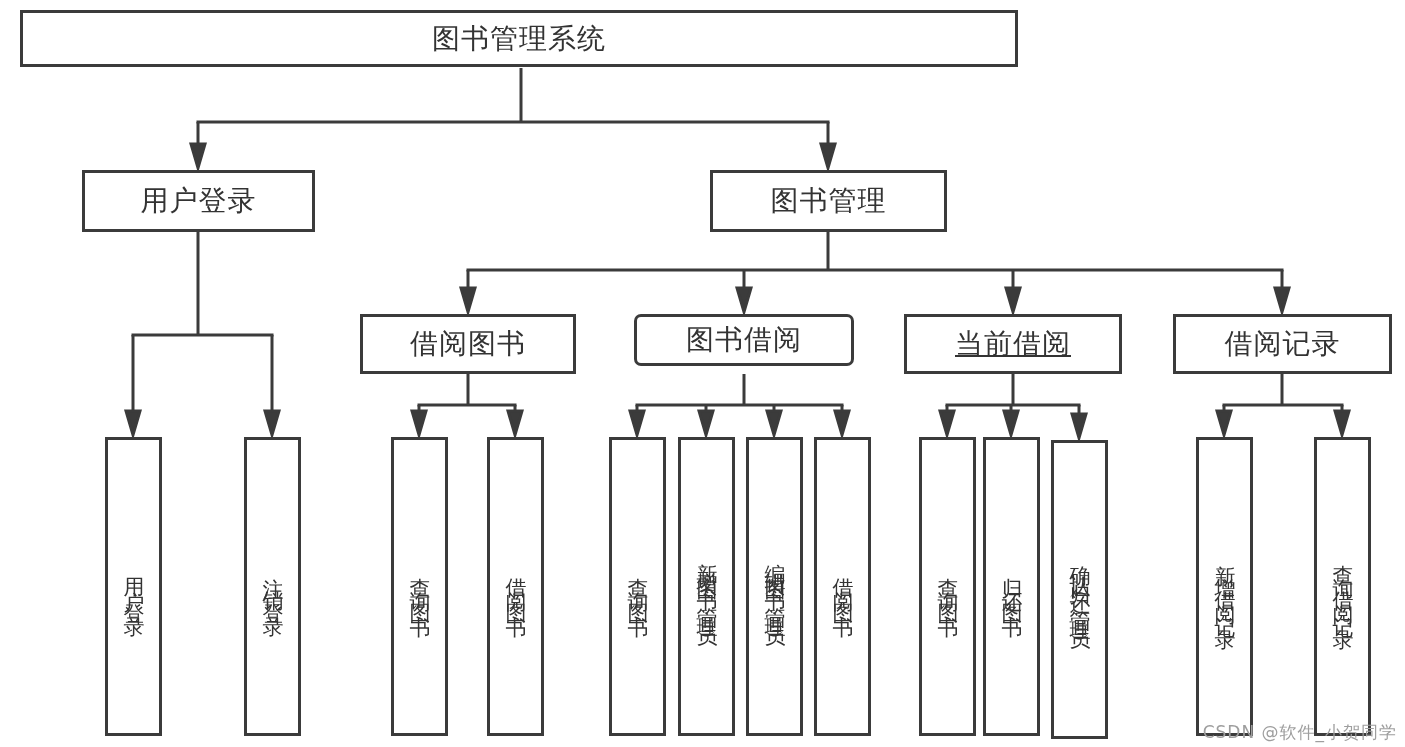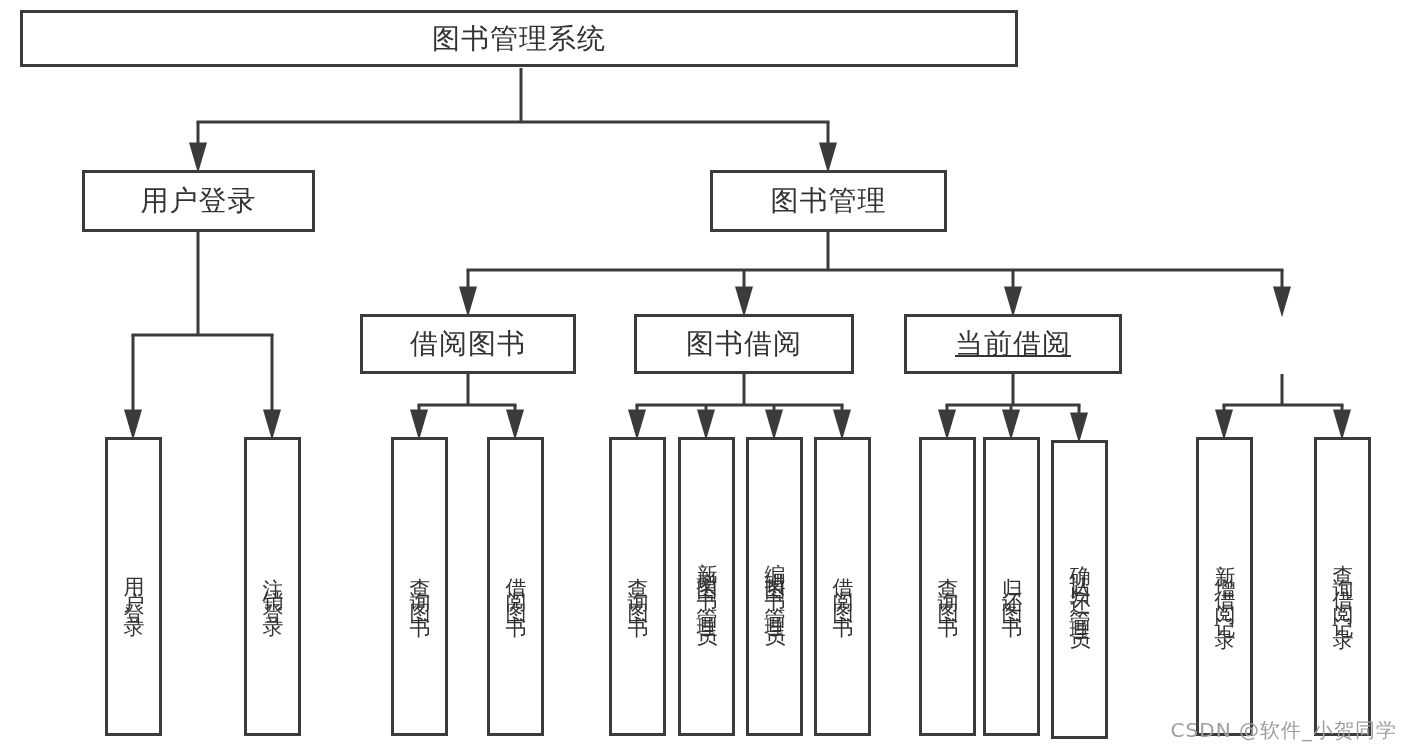--- a/index.html
+++ b/index.html
@@ -50,21 +50,21 @@
     text-orientation: mixed;
     font-size: 21px;
     color: #333333;
     line-height: 1;
     white-space: nowrap;
   }
   .watermark {
     position: absolute;
     right: 8px;
     bottom: 3px;
-    font-size: 20px;
+    font-size: 17px;
     color: #9e9e9e;
     z-index: 3;
     letter-spacing: 1px;
   }
 </style>
 </head>
 <body>
 
 <div id="canvas">
 
@@ -139,26 +139,29 @@
   <div class="node hnode" style="left:82px; top:170px; width:233px; height:62px;">
     <span>用户登录</span>
   </div>
   <div class="node hnode" style="left:710px; top:170px; width:237px; height:62px;justify-content:center;">
     <span>图书管理</span>
   </div>
 
   <div class="node hnode" style="left:360px; top:314px; width:216px; height:60px;">
     <span>借阅图书</span>
   </div>
-  <div class="node hnode" style="left:634px; top:314px; width:220px; height:60px;">
+  <div class="node hnode" style="left:634px; top:314px; width:220px; height:52px;border-radius:7px;">
     <span>图书借阅</span>
   </div>
   <div class="node hnode" style="left:904px; top:314px; width:218px; height:60px;text-decoration:underline;">
     <span>当前借阅</span>
   </div>
+  <div class="node hnode" style="left:1173px; top:314px; width:219px; height:60px;">
+    <span>借阅记录</span>
+  </div>
 
   <div class="node leaf" style="left:105px;">
     <span class="leaf-label" style="letter-spacing: 13px;">用户登录</span>
   </div>
   <div class="node leaf" style="left:244px;">
     <span class="leaf-label" style="letter-spacing: 13px;">注销登录</span>
   </div>
 
   <div class="node leaf" style="left:391px;">
     <span class="leaf-label" style="letter-spacing: 13px;">查询图书</span>

